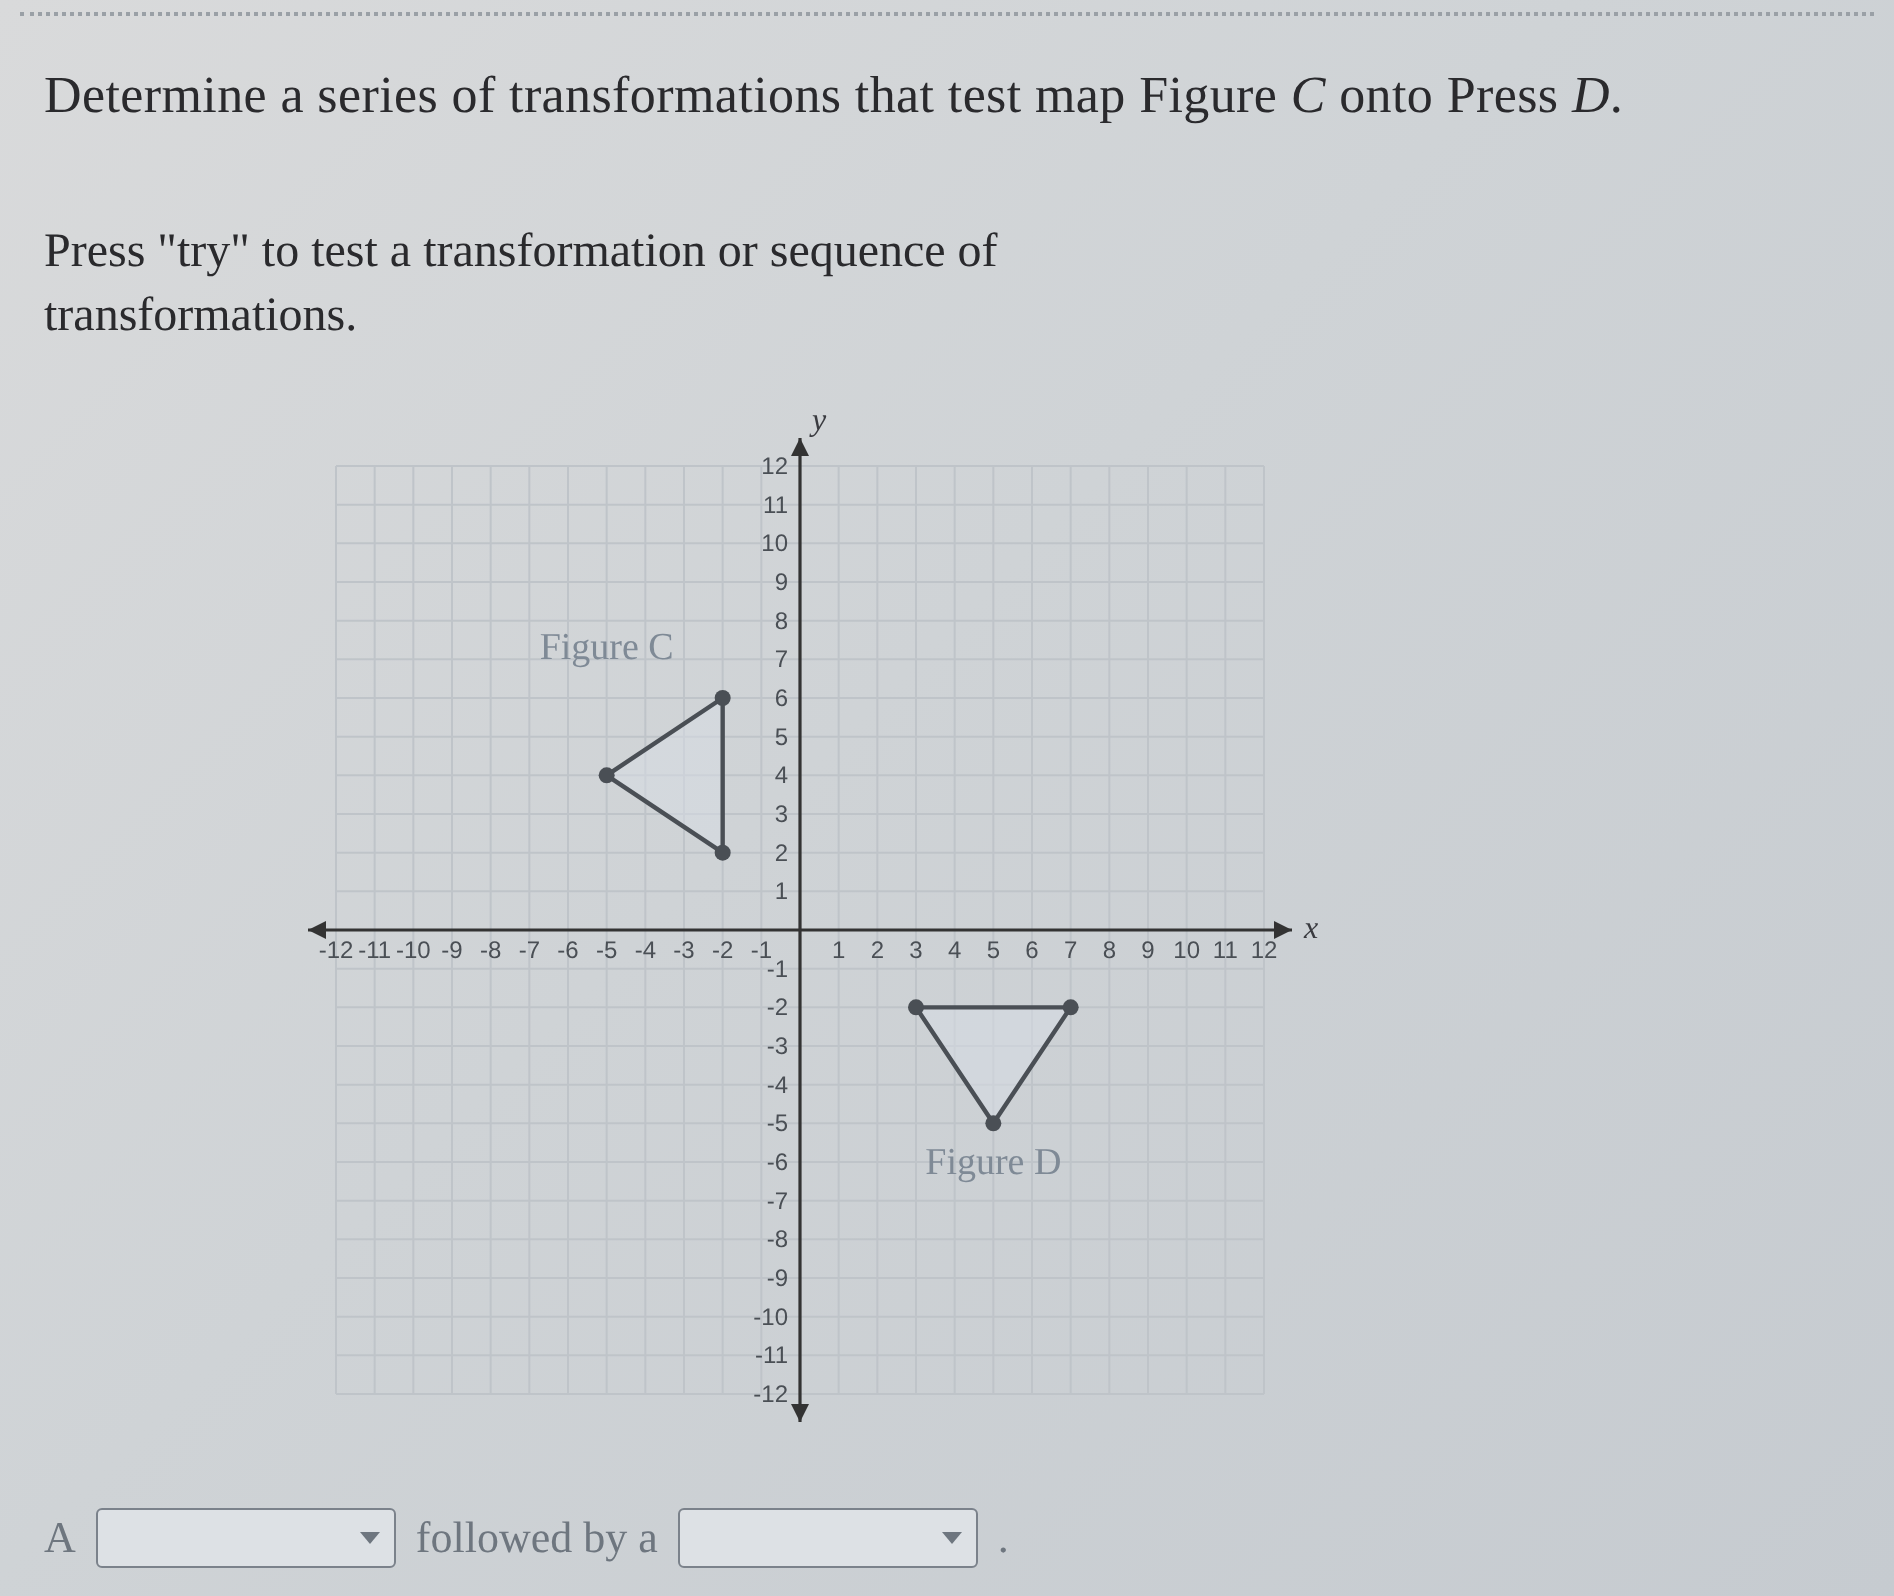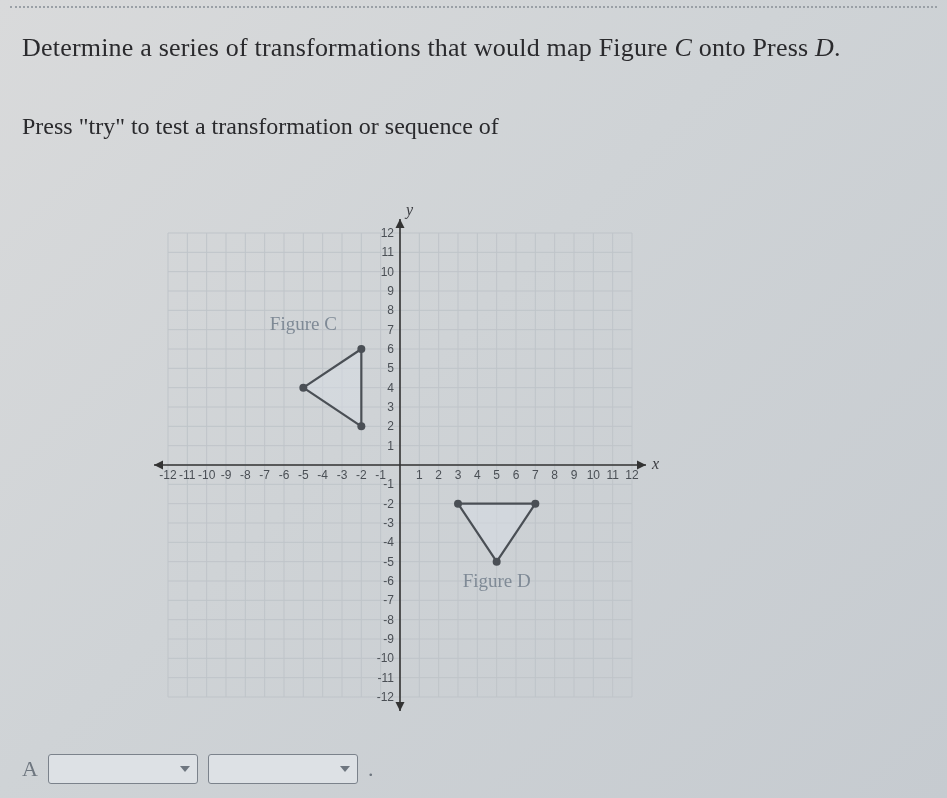--- a/index.html
+++ b/index.html
@@ -36,25 +36,26 @@
   .sel::after{content:"";position:absolute;right:8px;top:12px;
        border-left:5px solid transparent;border-right:5px solid transparent;
        border-top:6px solid #6e767f;pointer-events:none}
 </style>
 </head>
 <body>
 
 <div class="dots"></div>
 
 <div class="q">
-  <span>Determine a series of transformations that would map Figure </span><span class="it">C</span><span> onto Press </span><span class="it">D</span><span>.</span>
+  <span>Determine a series of transformations that test map Figure </span><span class="it">C</span><span> onto Press </span><span class="it">D</span><span>.</span>
 </div>
 
 <div class="inst">
   <div>Press "try" to test a transformation or sequence of</div>
+  <div>transformations.</div>
 </div>
 
 <div class="graph-wrap">
   <svg id="graph-svg" width="520" height="520" viewBox="0 0 520 520">
       <line x1="28" y1="492" x2="28" y2="28" class="grid"></line>
       <line x1="28" y1="492" x2="492" y2="492" class="grid"></line>
       <line x1="47.33333333333334" y1="492" x2="47.33333333333334" y2="28" class="grid"></line>
       <line x1="28" y1="472.66666666666663" x2="492" y2="472.66666666666663" class="grid"></line>
       <line x1="66.66666666666669" y1="492" x2="66.66666666666669" y2="28" class="grid"></line>
       <line x1="28" y1="453.3333333333333" x2="492" y2="453.3333333333333" class="grid"></line>
@@ -171,19 +172,20 @@
     </svg>
 </div>
 
 <div class="ans">
   <span class="lbl">A</span>
   <span class="sel">
     <select class="ctl">
       <option></option>
     </select>
   </span>
+  <span class="lbl">followed by a</span>
   <span class="sel">
     <select class="ctl">
       <option></option>
     </select>
   </span>
   <span class="lbl">.</span>
 </div>
 
 </body></html>

